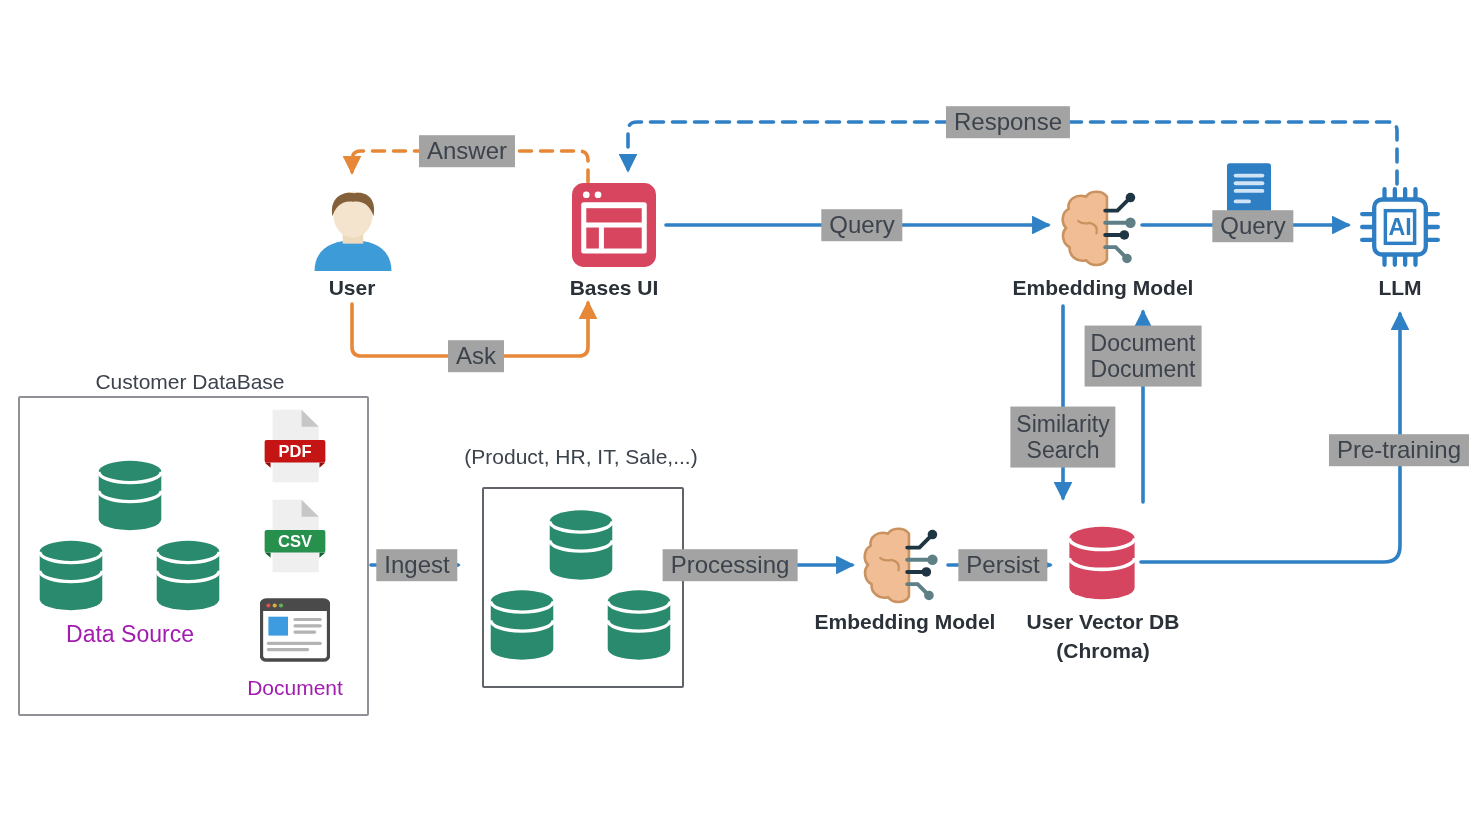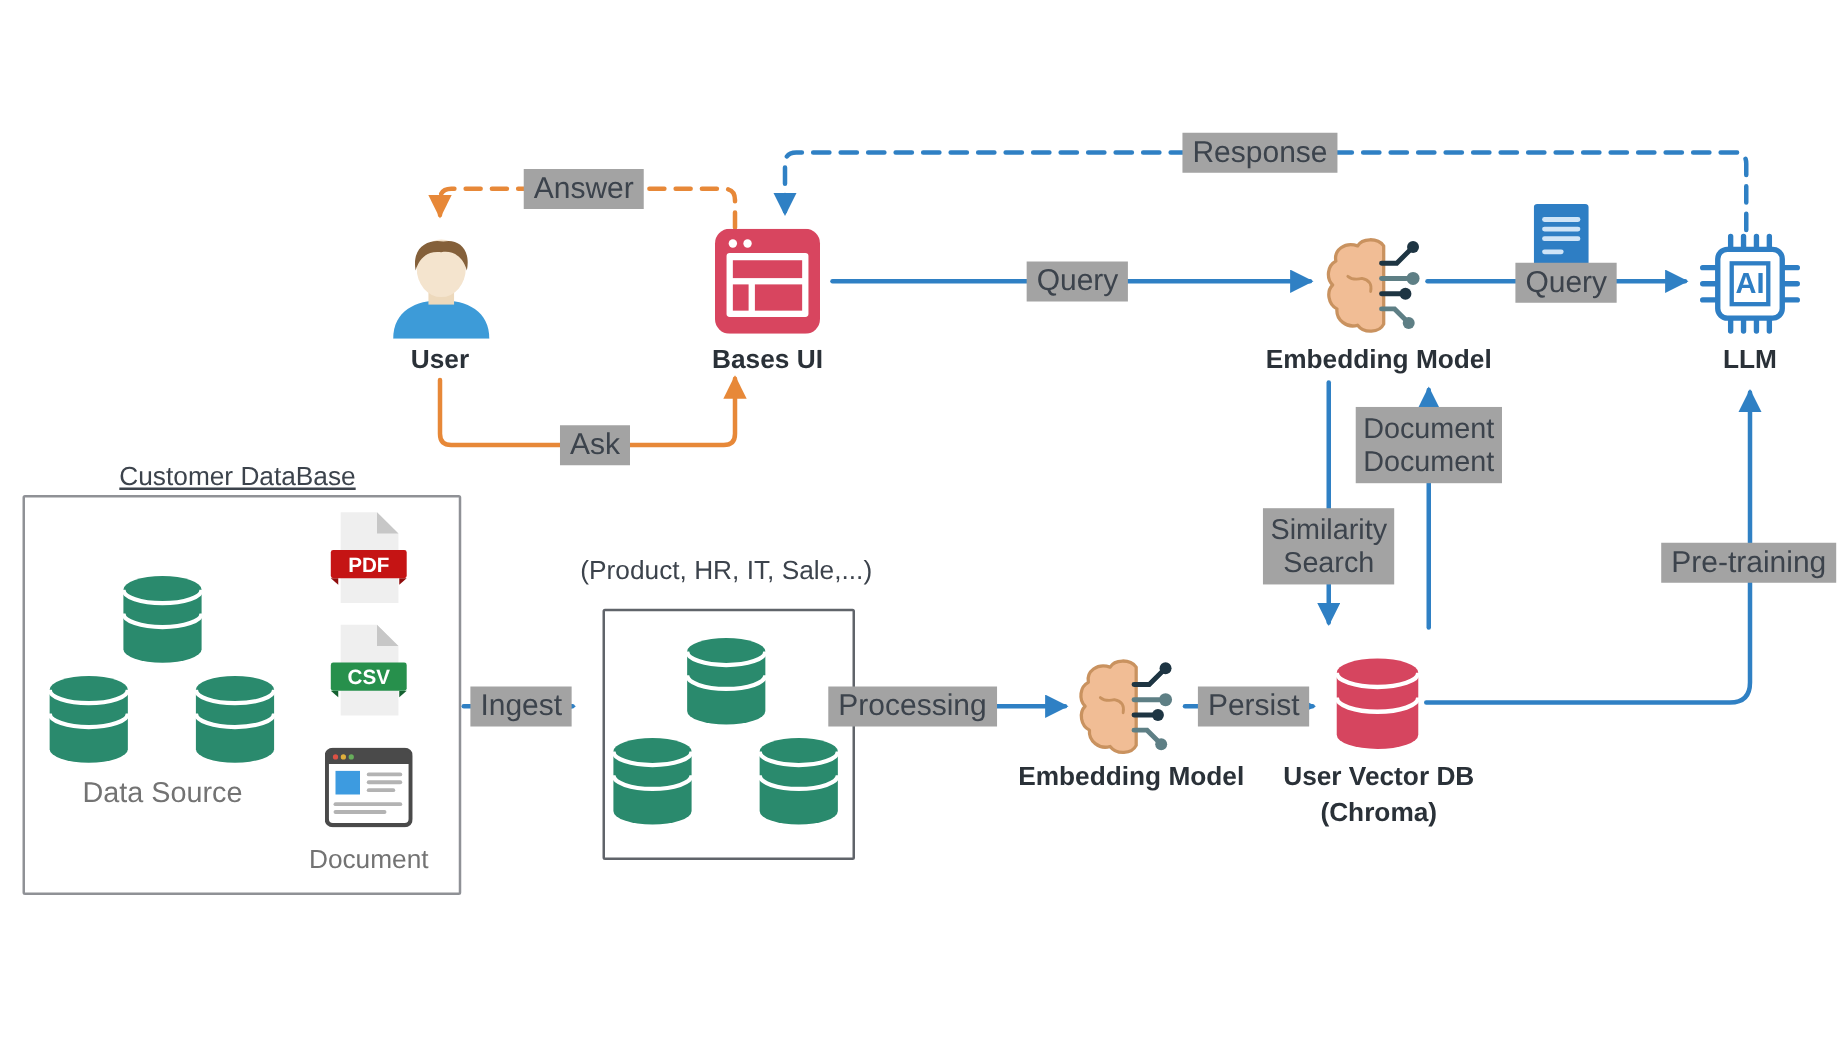--- a/index.html
+++ b/index.html
@@ -10,21 +10,21 @@
   .icon svg{display:block;width:100%;height:100%;}
   .edge-label{position:absolute;transform:translate(-50%,-50%);background:#a3a3a3;
               padding:2px 8px;font-size:24px;color:#3C434C;white-space:nowrap;line-height:1.15;}
   .edge-label.two-line{text-align:center;padding:4px 6px;font-size:23px;}
   .edge-label.two-line span{display:block;}
   .node-label{position:absolute;transform:translate(-50%,-50%);font-weight:bold;
               font-size:21px;color:#2A3138;white-space:nowrap;}
   .box-title{position:absolute;transform:translate(-50%,-50%);font-size:21px;
              color:#3C434C;white-space:nowrap;}
   .plain-label{position:absolute;transform:translate(-50%,-50%);font-size:23px;
-               color:#737373;white-space:nowrap;}
+               color:#a21caf;white-space:nowrap;}
   .frame{position:absolute;border:2px solid #8F9196;border-radius:2px;background:transparent;}
   .frame.dark{border-color:#60646A;}
 </style>
 </head>
 <body>
 
 <div id="canvas">
 
   <svg id="edges" viewBox="0 0 1472 832">
     <defs>
@@ -240,18 +240,18 @@
   <div class="edge-label" style="left:1399px;top:450px;">Pre-training</div>
 
   <div class="node-label" style="left:352px;top:288px;">User</div>
   <div class="node-label" style="left:614px;top:288px;">Bases UI</div>
   <div class="node-label" style="left:1103px;top:288px;">Embedding Model</div>
   <div class="node-label" style="left:1400px;top:288px;">LLM</div>
   <div class="node-label" style="left:905px;top:622px;">Embedding Model</div>
   <div class="node-label" style="left:1103px;top:622px;">User Vector DB</div>
   <div class="node-label" style="left:1103px;top:651px;">(Chroma)</div>
 
-  <div class="box-title" style="left:190px;top:382px;text-decoration:underline;">Customer DataBase</div>
+  <div class="box-title" style="left:190px;top:382px;">Customer DataBase</div>
   <div class="plain-label" style="left:130px;top:634px;">Data Source</div>
   <div class="plain-label" style="left:295px;top:688px;font-size:21px;">Document</div>
   <div class="box-title" style="left:581px;top:457px;">(Product, HR, IT, Sale,...)</div>
 
 </div>
 
 </body></html>

